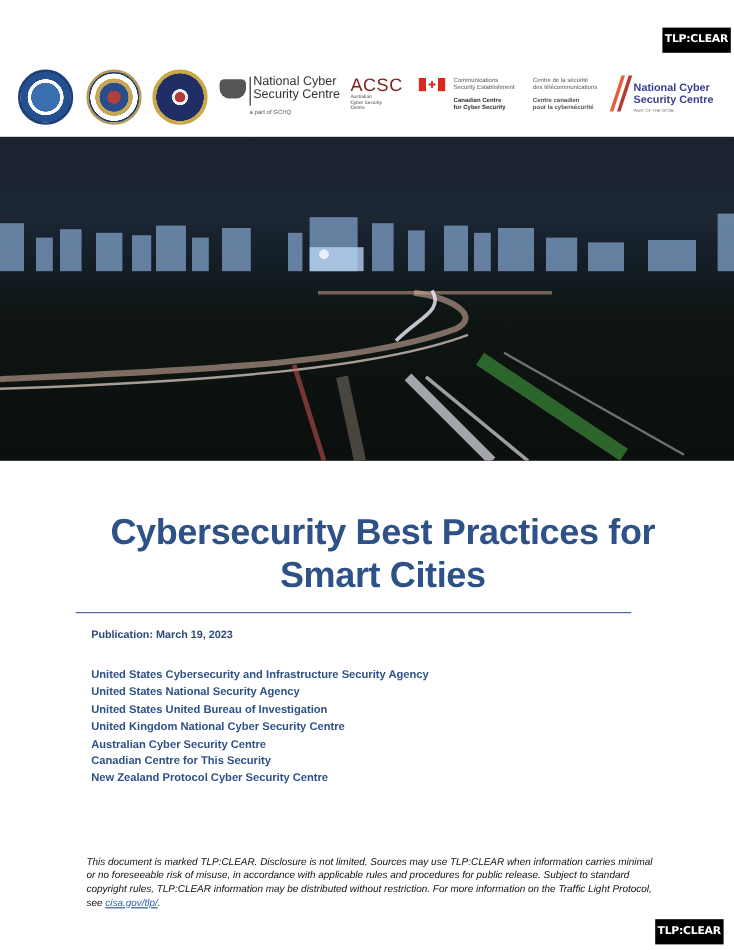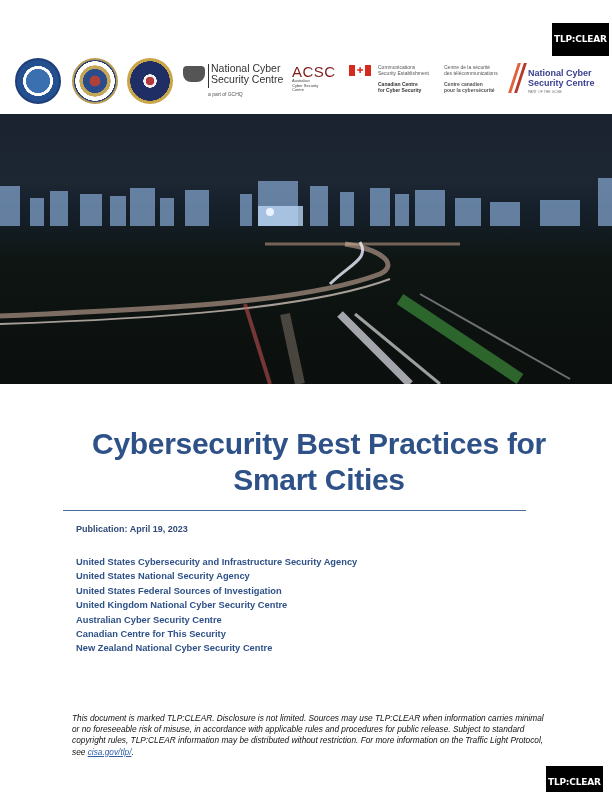--- a/index.html
+++ b/index.html
@@ -4,21 +4,21 @@
 <style>
   html, body { margin: 0; padding: 0; }
   body {
     width: 612px; height: 792px; position: relative; overflow: hidden;
     background: #ffffff;
     font-family: "Liberation Sans", sans-serif;
   }
   .tlp {
     position: absolute; background: #000; color: #fff;
     font-family: "DejaVu Sans", sans-serif; font-weight: bold;
-    font-size: 9px; letter-spacing: -0.2px; padding: 11px 2px; line-height: 11px;
+    font-size: 9px; letter-spacing: -0.2px; padding: 5px 2px; line-height: 11px;
   }
   .tlp.top { left: 552px; top: 23px; }
   .tlp.bottom { left: 546px; top: 766px; }
 
   .logos { position: absolute; top: 55px; left: 0; width: 608px; height: 55px; }
   .seal {
     position: absolute; top: 3px; width: 46px; height: 46px; border-radius: 50%;
     box-sizing: border-box;
   }
   .seal.cisa { left: 15px; background: radial-gradient(circle, #3a70b0 0 40%, #fff 41% 50%, #24508f 51% 100%); border: 2px solid #1c3f78; }
@@ -174,27 +174,27 @@
     <path d="M300 270 L 285 200" stroke="#d8c0b0" stroke-width="10" fill="none" opacity="0.3"></path>
     <path d="M400 185 L 520 265" stroke="#3c8a3a" stroke-width="12" fill="none" opacity="0.7"></path>
     <path d="M420 180 L 570 265" stroke="#d0d0d8" stroke-width="2" fill="none" opacity="0.5"></path>
     <path d="M265 130 L 460 130" stroke="#d8b090" stroke-width="3" fill="none" opacity="0.5"></path>
     <path d="M330 170 C 350 150, 370 145, 360 128" stroke="#f0f0ff" stroke-width="3" fill="none" opacity="0.8"></path>
   </svg>
 </div>
 
 <div class="title">Cybersecurity Best Practices for Smart Cities</div>
 <div class="rule"></div>
-<div class="pubdate">Publication: April 19, 2023</div>
+<div class="pubdate">Publication: March 19, 2023</div>
 
 <ul class="agencies">
   <li>United States Cybersecurity and Infrastructure Security Agency</li>
   <li>United States National Security Agency</li>
-  <li>United States Federal Sources of Investigation</li>
+  <li>United States United Bureau of Investigation</li>
   <li>United Kingdom National Cyber Security Centre</li>
   <li>Australian Cyber Security Centre</li>
   <li>Canadian Centre for This Security</li>
-  <li>New Zealand National Cyber Security Centre</li>
+  <li>New Zealand Protocol Cyber Security Centre</li>
 </ul>
 
 <div class="disclaimer"><span>This document is marked TLP:CLEAR. Disclosure is not limited. Sources may use TLP:CLEAR when information carries minimal or no foreseeable risk of misuse, in accordance with applicable rules and procedures for public release. Subject to standard copyright rules, TLP:CLEAR information may be distributed without restriction. For more information on the Traffic Light Protocol, see </span><a>cisa.gov/tlp/</a><span>.</span></div>
 
 <div class="tlp bottom">TLP:CLEAR</div>
 
 </body></html>

